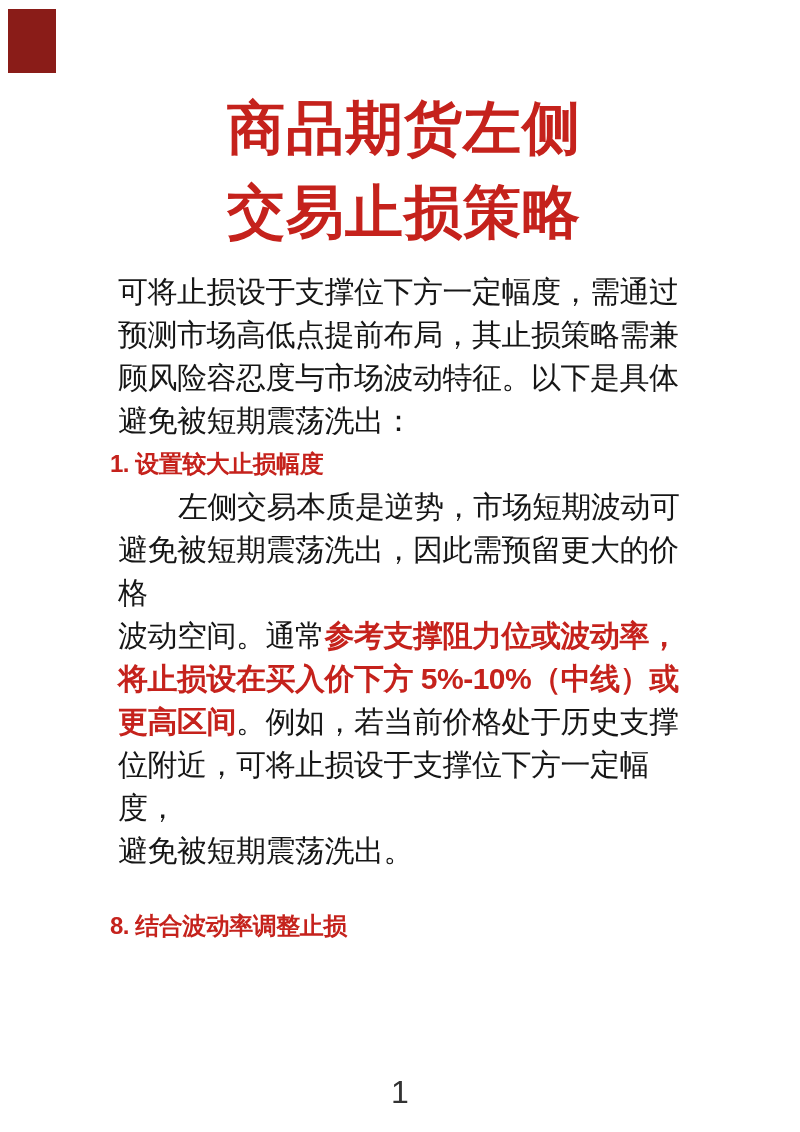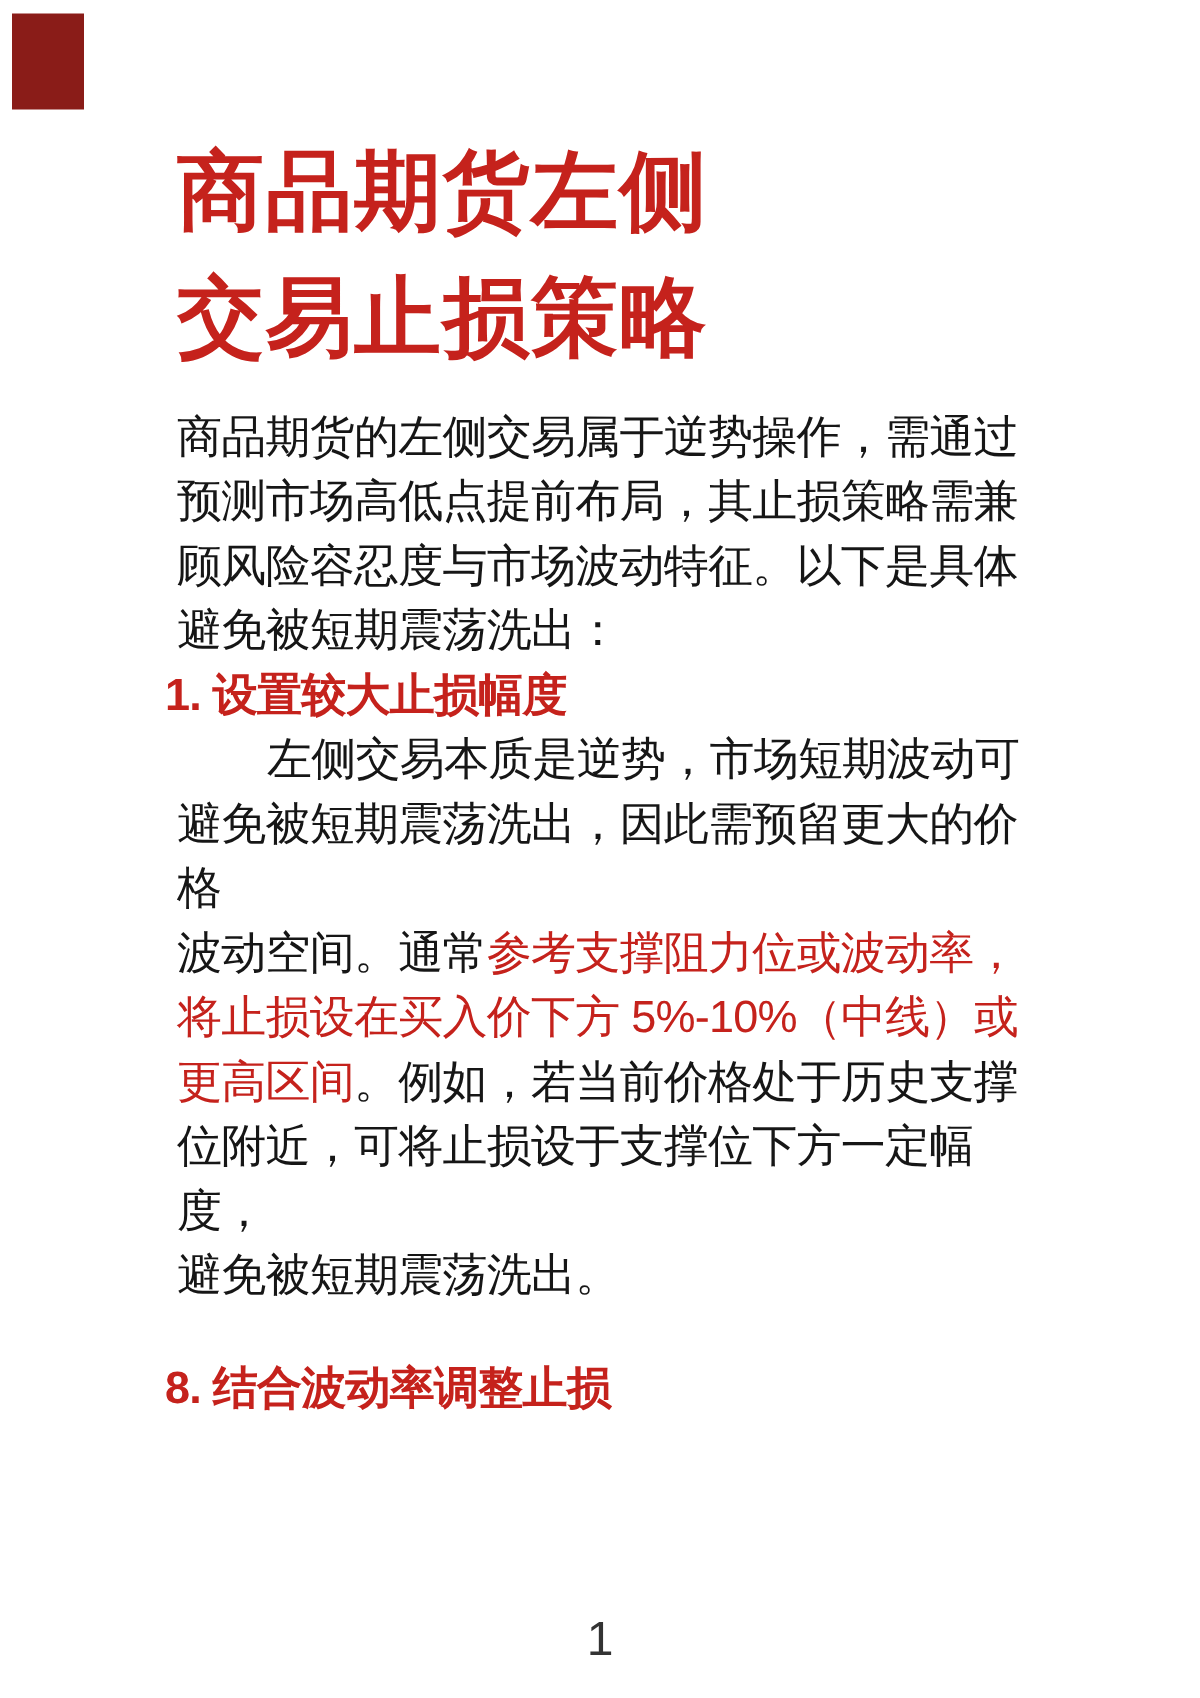--- a/index.html
+++ b/index.html
@@ -17,50 +17,51 @@
     top: 9px;
     width: 48px;
     height: 64px;
     background: #8a1c18;
   }
   .content {
     padding: 0 110px 0 118px;
   }
   .doc-title {
     padding-top: 86px;
+    text-align: center;
     color: #c5221c;
     font-size: 58px;
     line-height: 84px;
     font-weight: 800;
     letter-spacing: 1px;
   }
   .body-text {
     font-size: 30px;
     line-height: 43px;
     letter-spacing: -0.5px;
     color: #161616;
     font-weight: 500;
   }
   .intro { margin-top: 16px; }
   .red { color: #c5221c; }
-  .bold { font-weight: 400; margin-top: 20px; }
+  .bold { font-weight: 700; margin-top: 20px; }
   .h-section {
     margin-top: 38px;
     margin-left: 16px;
     color: #c5221c;
     font-weight: 800;
     font-size: 30px;
     line-height: 43px;
     letter-spacing: -0.5px;
   }
   .h-sub {
     margin-left: -8px;
     color: #c5221c;
     font-weight: 800;
-    font-size: 30px;
+    font-size: 24px;
     line-height: 43px;
     letter-spacing: -0.5px;
   }
   .indent-2 { padding-left: 60px; }
   .indent-15 { padding-left: 44px; }
   .gap-32 { margin-top: 32px; }
   .page-number {
     position: absolute;
     left: 0;
     right: 0;
@@ -78,21 +79,21 @@
 <div class="corner-square"></div>
 
 <div class="content">
 
   <div class="doc-title">
     <div>商品期货左侧</div>
     <div>交易止损策略</div>
   </div>
 
   <div class="body-text intro">
-    <div>商品期货的左侧交易属于逆势操作，需通过</div>
+    <div>可将止损设于支撑位下方一定幅度，需通过</div>
     <div>预测市场高低点提前布局，其止损策略需兼</div>
     <div>顾风险容忍度与市场波动特征。以下是具体</div>
     <div>避免被短期震荡洗出：</div>
   </div>
 
 
   <div class="h-sub">1. 设置较大止损幅度</div>
 
   <div class="body-text">
     <div class="indent-2">

